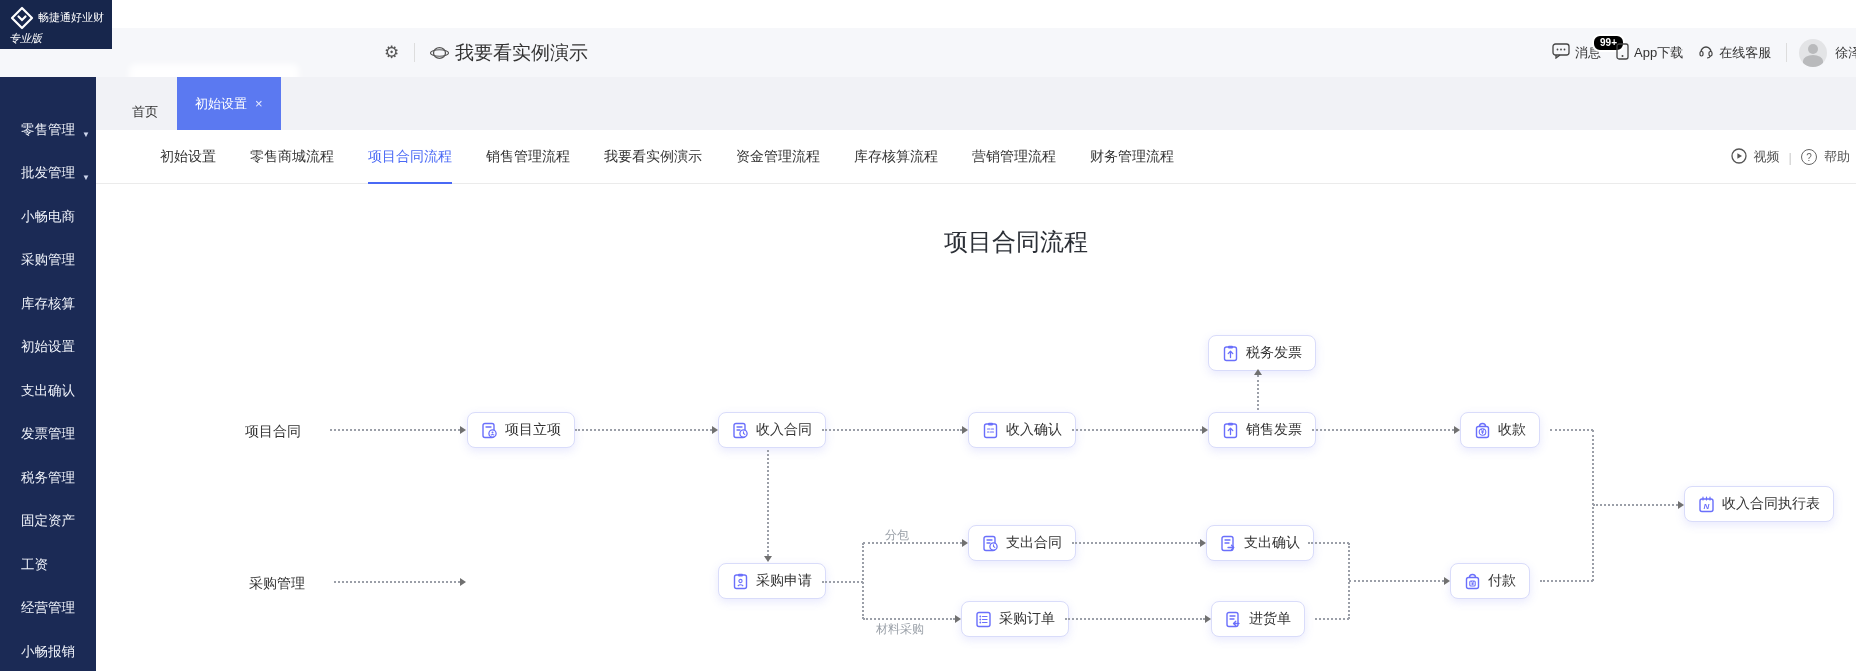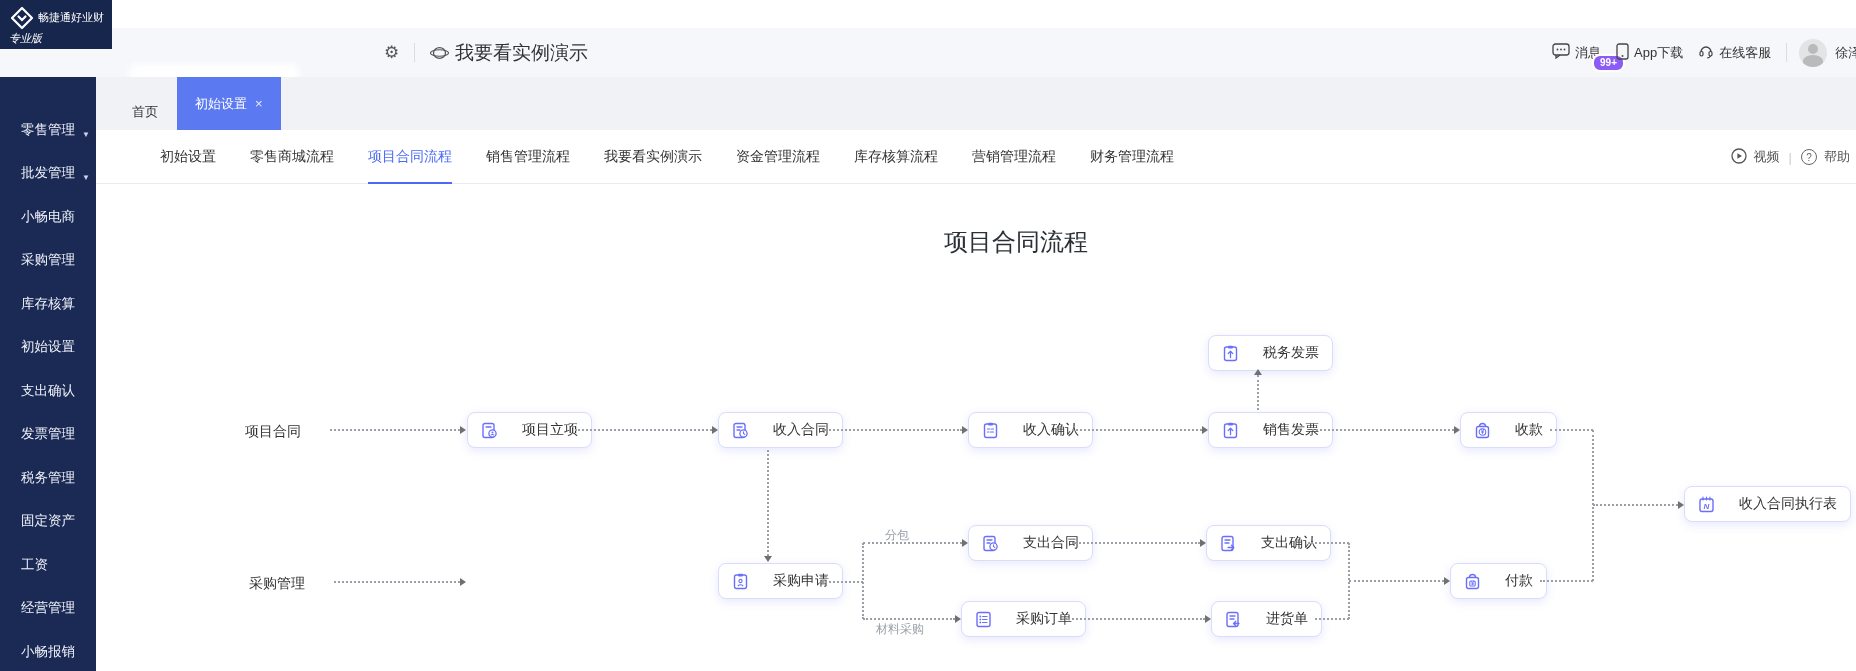--- a/index.html
+++ b/index.html
@@ -20,21 +20,21 @@
   .redact{position:absolute;left:14px;top:-4px;width:170px;height:30px;background:rgba(255,255,255,.92);filter:blur(3px);border-radius:6px;}
   .chevron-down{position:absolute;right:2px;top:8px;color:#5b79f1;}
   .hdr-icon{position:absolute;top:0;height:49px;display:flex;align-items:center;color:#555;}
   .gear{left:384px;font-size:17px;}
   .vdiv{position:absolute;top:15px;height:19px;border-left:1px solid #ddd;}
   .planet{left:430px;}
   .demo-text{position:absolute;left:455px;top:0;height:49px;display:flex;align-items:center;font-size:19px;color:#333;}
 
   .hdr-right{position:absolute;left:1552px;top:0;height:49px;display:flex;align-items:center;font-size:13px;color:#333;white-space:nowrap;}
   .hdr-item{display:flex;align-items:center;gap:5px;margin-right:15px;position:relative;cursor:default;}
-  .badge{position:absolute;top:-9px;right:-24px;background:#8b5cf6;color:#fff;font-size:10px;line-height:12px;padding:1px 6px;border-radius:8px;border:2px solid #fff;font-weight:bold;margin-top:20px;}
+  .badge{position:absolute;top:-9px;right:-24px;background:#000000;color:#fff;font-size:10px;line-height:12px;padding:1px 6px;border-radius:8px;border:2px solid #fff;font-weight:bold;}
   .avatar{width:28px;height:28px;border-radius:50%;background:#e3e4e6;position:relative;overflow:hidden;margin:0 8px 0 12px;}
   .avatar:before{content:"";position:absolute;left:9px;top:5px;width:10px;height:10px;border-radius:50%;background:#b9babc;}
   .avatar:after{content:"";position:absolute;left:4px;top:16px;width:20px;height:12px;border-radius:50% 50% 0 0;background:#b9babc;}
   .username{font-size:13px;color:#333;}
 
   
   .tabrow{position:absolute;left:0;top:77px;width:1856px;height:53px;background:#f1f2f6;}
   .tab-home{position:absolute;left:118px;top:0;height:69px;display:flex;align-items:center;font-size:13px;color:#333;padding:0 14px;cursor:default;}
   .tab-active{position:absolute;left:177px;top:0;height:53px;background:#5b79f1;color:#fff;display:flex;align-items:center;gap:8px;font-size:13px;padding:0 18px;cursor:default;}
   .tab-close{font-size:13px;color:#e8ecff;cursor:pointer;}
@@ -52,21 +52,21 @@
   .ctab.active{color:#4a69f5;}
   .ctab.active:after{content:"";position:absolute;left:0;right:0;bottom:0;height:2px;background:#4a69f5;}
   .ctab-right{position:absolute;right:6px;top:0;height:54px;display:flex;align-items:center;gap:7px;font-size:13px;color:#555;}
   .help-circle{width:14px;height:14px;border:1px solid #666;border-radius:50%;font-size:10px;display:flex;align-items:center;justify-content:center;color:#666;}
   .ctab-sep{color:#ccc;margin:0 2px;}
 
   
   .flow{position:absolute;left:0;top:0;width:1760px;height:541px;}
   .flow-title{position:absolute;left:80px;right:0;top:96px;text-align:center;font-size:24px;color:#2b2f36;font-weight:500;}
   .lane-label{position:absolute;font-size:14px;color:#333;font-weight:500;white-space:nowrap;}
-  .node{position:absolute;height:36px;box-sizing:border-box;display:flex;align-items:center;gap:24px;
+  .node{position:absolute;height:36px;box-sizing:border-box;display:flex;align-items:center;gap:7px;
     padding:0 13px;background:#fff;border:1px solid #d9dcfa;border-radius:8px;
     box-shadow:0 3px 10px rgba(110,120,245,.16);font-size:14px;color:#333;cursor:pointer;white-space:nowrap;}
   .node svg{flex:0 0 auto;}
   .edge{position:absolute;}
   .edge.h{border-top:2px dotted #9b9fa8;}
   .edge.v{border-left:2px dotted #9b9fa8;}
   .arr{position:absolute;width:0;height:0;}
   .arr-r{border-left:6px solid #707070;border-top:4px solid transparent;border-bottom:4px solid transparent;}
   .arr-u{border-bottom:6px solid #707070;border-left:4px solid transparent;border-right:4px solid transparent;}
   .arr-d{border-top:6px solid #707070;border-left:4px solid transparent;border-right:4px solid transparent;}

